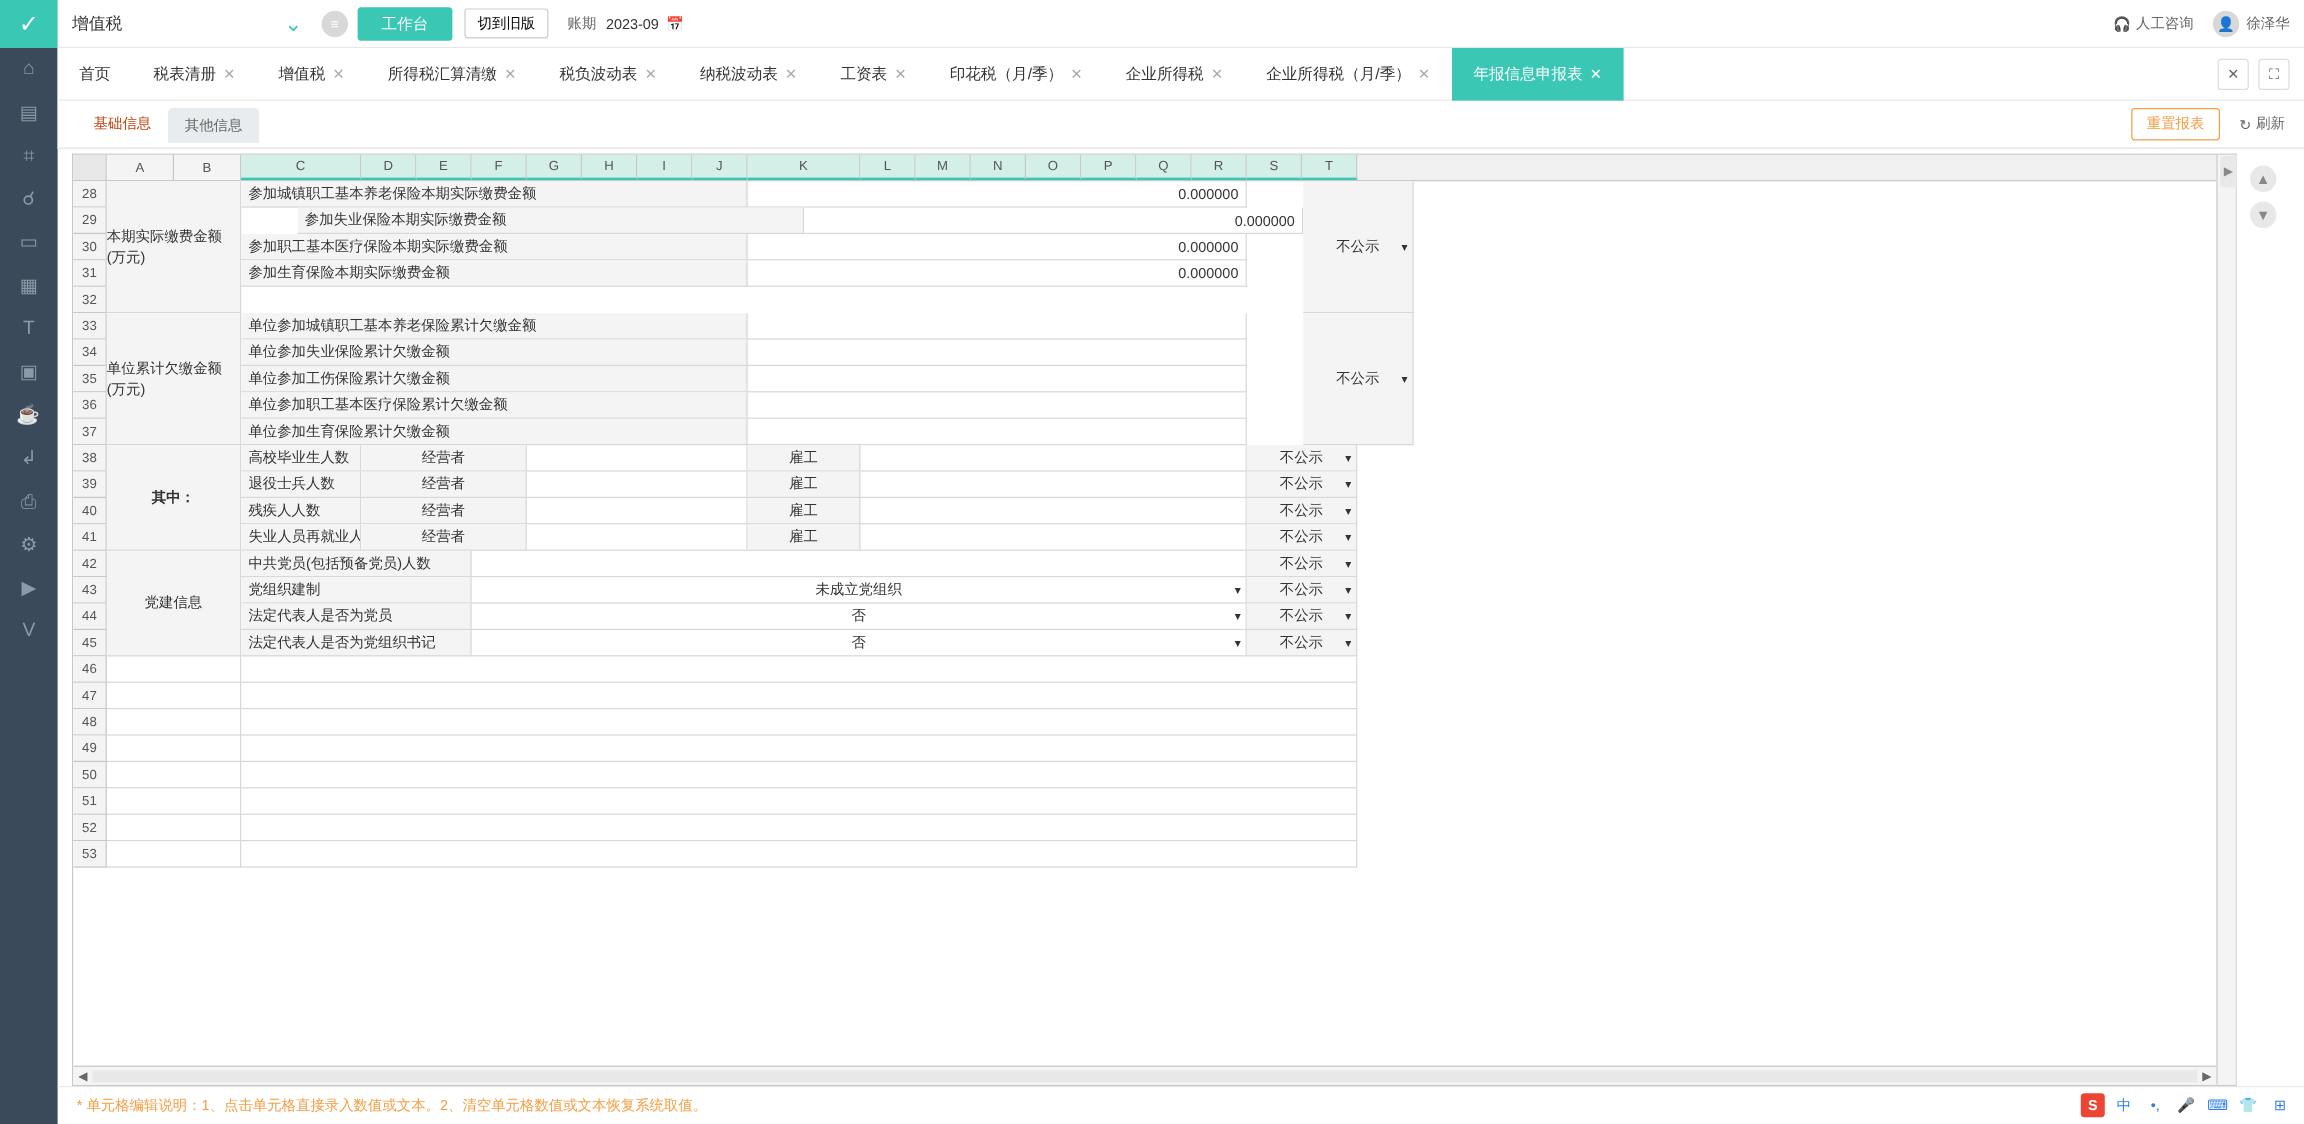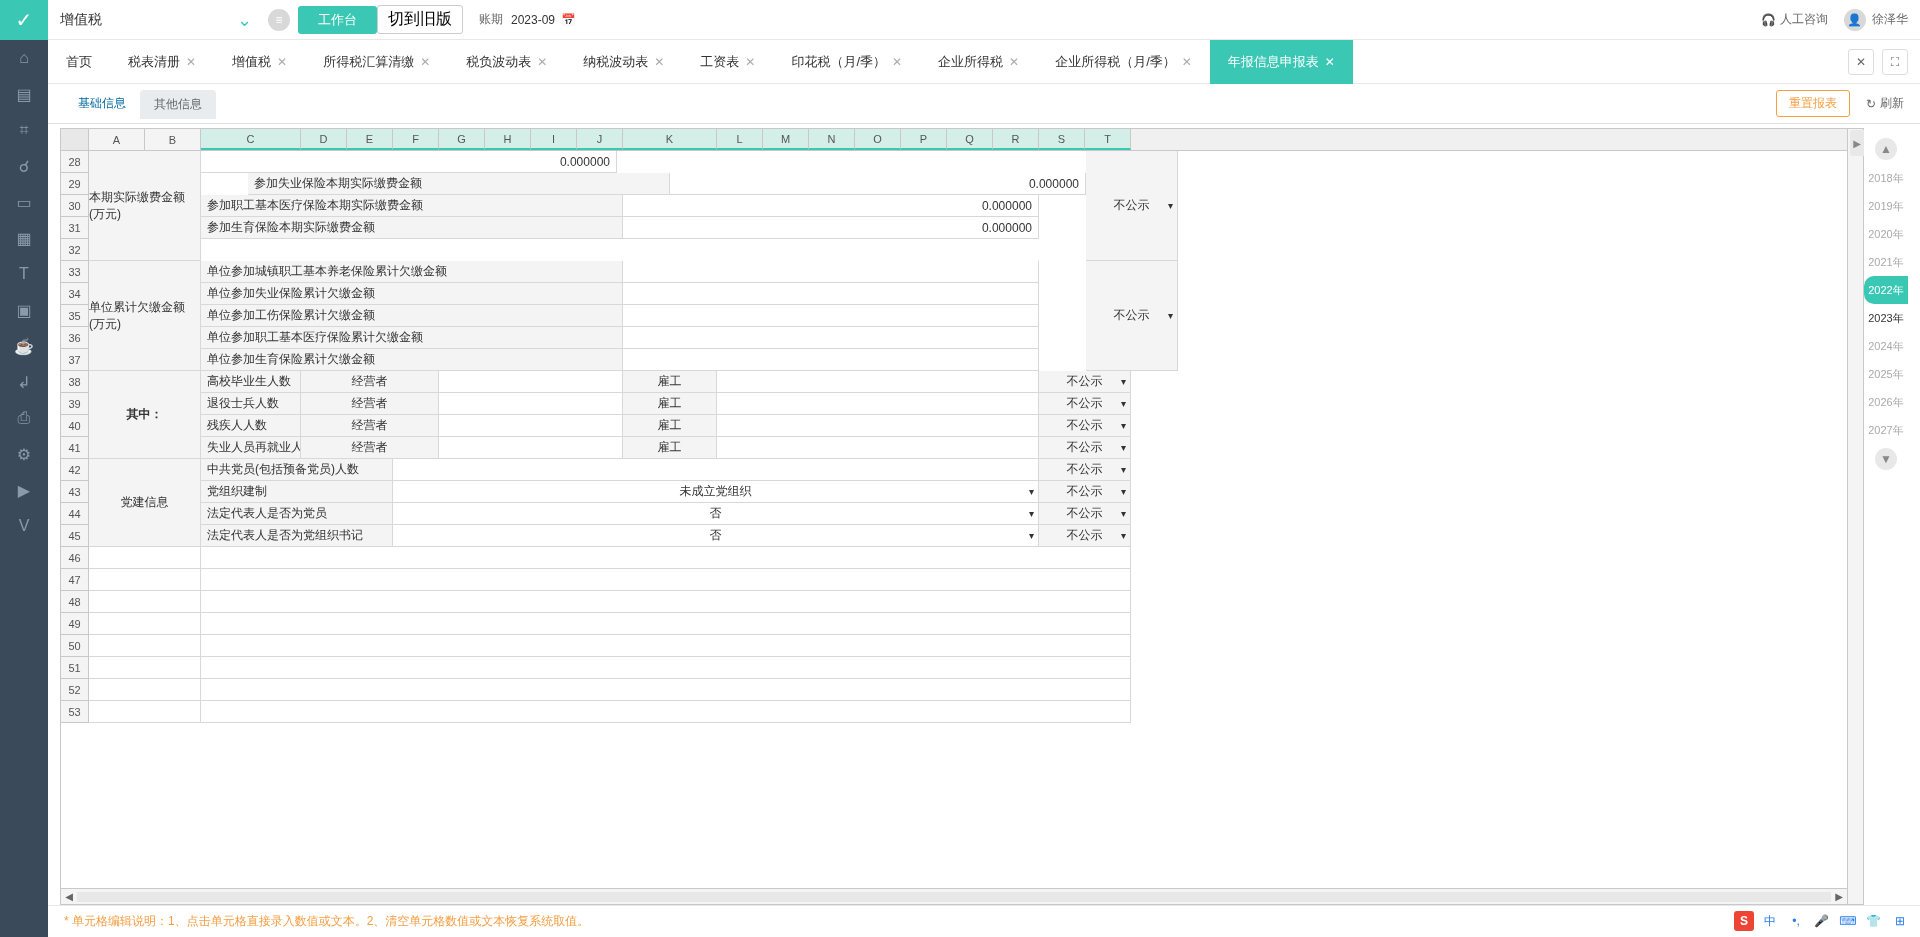--- a/index.html
+++ b/index.html
@@ -7,40 +7,40 @@
 .app { display: flex; height: 100vh; }
 .sidebar { width: 48px; background: #3a4a5a; display: flex; flex-direction: column; align-items: center; padding-top: 0; }
 .logo { width: 48px; height: 40px; background: #3ac8b4; display: flex; align-items: center; justify-content: center; color: #fff; font-size: 20px; }
 .nav-item { width: 48px; height: 36px; display: flex; align-items: center; justify-content: center; color: #8a9aa8; cursor: pointer; font-size: 16px; }
 .main { flex: 1; display: flex; flex-direction: column; height: 100vh; }
 .topbar { height: 40px; background: #fff; border-bottom: 1px solid #e8e8e8; display: flex; align-items: center; padding: 0 12px; }
 .select-box { display: flex; align-items: center; min-width: 200px; cursor: pointer; color: #333; font-size: 14px; }
 .chevron { color: #3ac8b4; margin-left: auto; padding-right: 8px; font-size: 18px; }
 .round-btn { width: 22px; height: 22px; border-radius: 50%; background: #d8d8d8; margin: 0 8px; display: flex; align-items: center; justify-content: center; color: #fff; font-size: 12px; }
 .btn-primary { background: #3ac8b4; color: #fff; border: none; padding: 5px 20px; border-radius: 3px; cursor: pointer; font-size: 13px; }
-.btn-outline { background: #fff; border: 1px solid #ccc; padding: 3px 10px; border-radius: 3px; cursor: pointer; font-size: 16px; }
+.btn-outline { background: #fff; border: 1px solid #ccc; padding: 3px 10px; border-radius: 3px; cursor: pointer; margin-left: 10px; font-size: 12px; }
 .period-label { margin-left: 16px; color: #666; }
 .period-value { margin-left: 8px; color: #333; }
 .cal-icon { color: #3ac8b4; margin-left: 6px; }
 .spacer { flex: 1; }
 .help-link { color: #666; cursor: pointer; display: flex; align-items: center; gap: 4px; }
 .user { margin-left: 16px; display: flex; align-items: center; gap: 6px; color: #666; }
 .avatar { width: 22px; height: 22px; border-radius: 50%; background: #d8d8d8; display: flex; align-items: center; justify-content: center; color: #fff; }
 
 .tabs-row { height: 44px; border-bottom: 1px solid #e8e8e8; display: flex; align-items: center; padding: 0 0; background: #fff; }
 .tab { padding: 0 18px; height: 44px; display: flex; align-items: center; cursor: pointer; color: #333; font-size: 13px; gap: 6px; }
 .tab .x { color: #aaa; font-size: 12px; }
 .tab.active { background: #3ac8b4; color: #fff; }
 .tab.active .x { color: #fff; }
 .tabs-end { margin-left: auto; display: flex; align-items: center; gap: 8px; padding-right: 12px; }
 .icon-btn { width: 26px; height: 26px; border: 1px solid #ddd; border-radius: 3px; display: flex; align-items: center; justify-content: center; cursor: pointer; color: #666; }
 
 .sub-tabs { height: 40px; border-bottom: 1px solid #e0e0e0; display: flex; align-items: stretch; padding: 0 16px; background: #fff; }
 .sub-tab { padding: 0 14px; display: flex; align-items: center; cursor: pointer; color: #666; font-size: 12px; border-top-left-radius: 4px; border-top-right-radius: 4px; }
-.sub-tab.active { color: #0369a1; }
+.sub-tab.active { color: #c2410c; }
 .sub-tab.inactive { background: #e8ecef; margin-top: 6px; margin-bottom: 4px; }
 .sub-actions { margin-left: auto; display: flex; align-items: center; gap: 16px; }
 .btn-warn-outline { border: 1px solid #f59e42; color: #f59e42; background: #fff; padding: 4px 12px; border-radius: 3px; cursor: pointer; font-size: 12px; }
 .refresh-link { color: #666; cursor: pointer; display: flex; align-items: center; gap: 4px; font-size: 12px; }
 
 .sheet-wrap { flex: 1; position: relative; overflow: hidden; padding: 4px 12px 0 12px; display: flex; }
 .sheet-container { flex: 1; position: relative; border: 1px solid #c8c8c8; display: flex; flex-direction: column; }
 .col-headers { display: flex; height: 22px; background: #f0f0f0; border-bottom: 1px solid #c8c8c8; }
 .corner { width: 28px; background: #e8e8e8; border-right: 1px solid #c8c8c8; }
 .ch { border-right: 1px solid #c8c8c8; display: flex; align-items: center; justify-content: center; color: #555; font-size: 11px; background: #f4f4f4; }
@@ -240,20 +240,21 @@
                       <div class="rh" style="height: 22px;">50</div>
                       <div class="rh" style="height: 22px;">51</div>
                       <div class="rh" style="height: 22px;">52</div>
                       <div class="rh" style="height: 22px;">53</div>
                     </div>
                     <div style="display: flex; flex-direction: column;">
                       <div style="display: flex;">
                         <div class="merged" style="width: 112px; min-width: 112px; height: 110px; border-bottom: 1px solid rgb(216, 216, 216);">本期实际缴费金额(万元)</div>
                         <div style="flex: 1 1 0%;">
                           <div class="row">
+                            <div class="cell grey" style="width: 422px;">参加城镇职工基本养老保险本期实际缴费金额</div>
                             <div class="cell right" style="width: 416px;">0.000000</div>
                           </div>
                           <div class="row">
                             <div class="cell grey" style="width: 422px; margin-left: 47px;">参加失业保险本期实际缴费金额</div>
                             <div class="cell right" style="width: 416px;">0.000000</div>
                           </div>
                           <div class="row">
                             <div class="cell grey" style="width: 422px;">参加职工基本医疗保险本期实际缴费金额</div>
                             <div class="cell right" style="width: 416px;">0.000000</div>
                           </div>
@@ -394,32 +395,20 @@
               <div class="hs-arrow">▶</div>
             </div>
           </div>
           <div class="vscroll"></div>
         </div>
       </div>
 
       <div class="year-panel" style="position:relative;">
         <div class="yp-collapse">▶</div>
         <div class="yp-arrow">▲</div>
-        <div id="year-list">
-            <div class="yp-item">2018年</div>
-            <div class="yp-item">2019年</div>
-            <div class="yp-item">2020年</div>
-            <div class="yp-item">2021年</div>
-            <div class="yp-item active">2022年</div>
-            <div class="yp-item enabled">2023年</div>
-            <div class="yp-item">2024年</div>
-            <div class="yp-item">2025年</div>
-            <div class="yp-item">2026年</div>
-            <div class="yp-item">2027年</div>
-          </div>
         <div class="yp-arrow">▼</div>
       </div>
     </div>
 
     <div class="footer">
       <span class="footer-hint">* 单元格编辑说明：1、点击单元格直接录入数值或文本。2、清空单元格数值或文本恢复系统取值。</span>
       <span class="footer-right">单元格编辑过：</span>
     </div>
   </div>
 </div>

